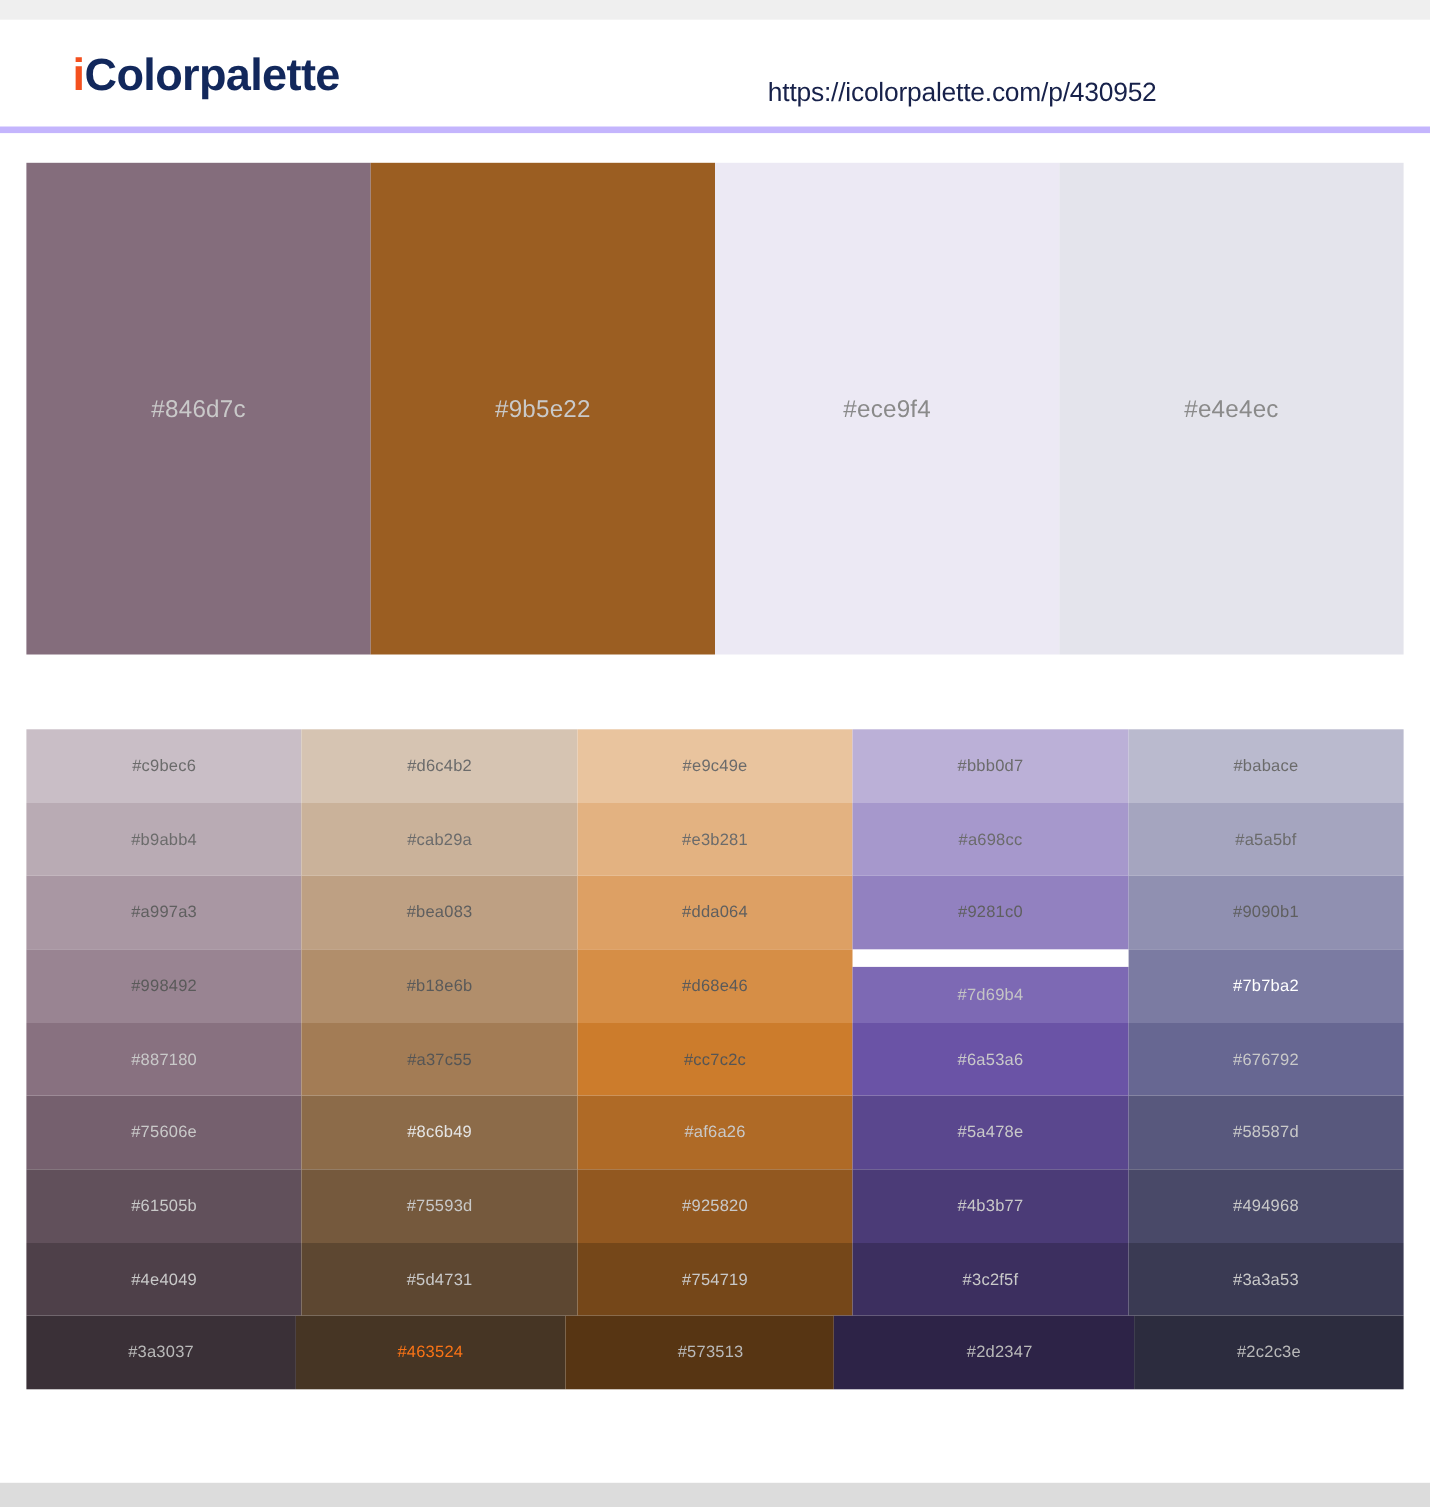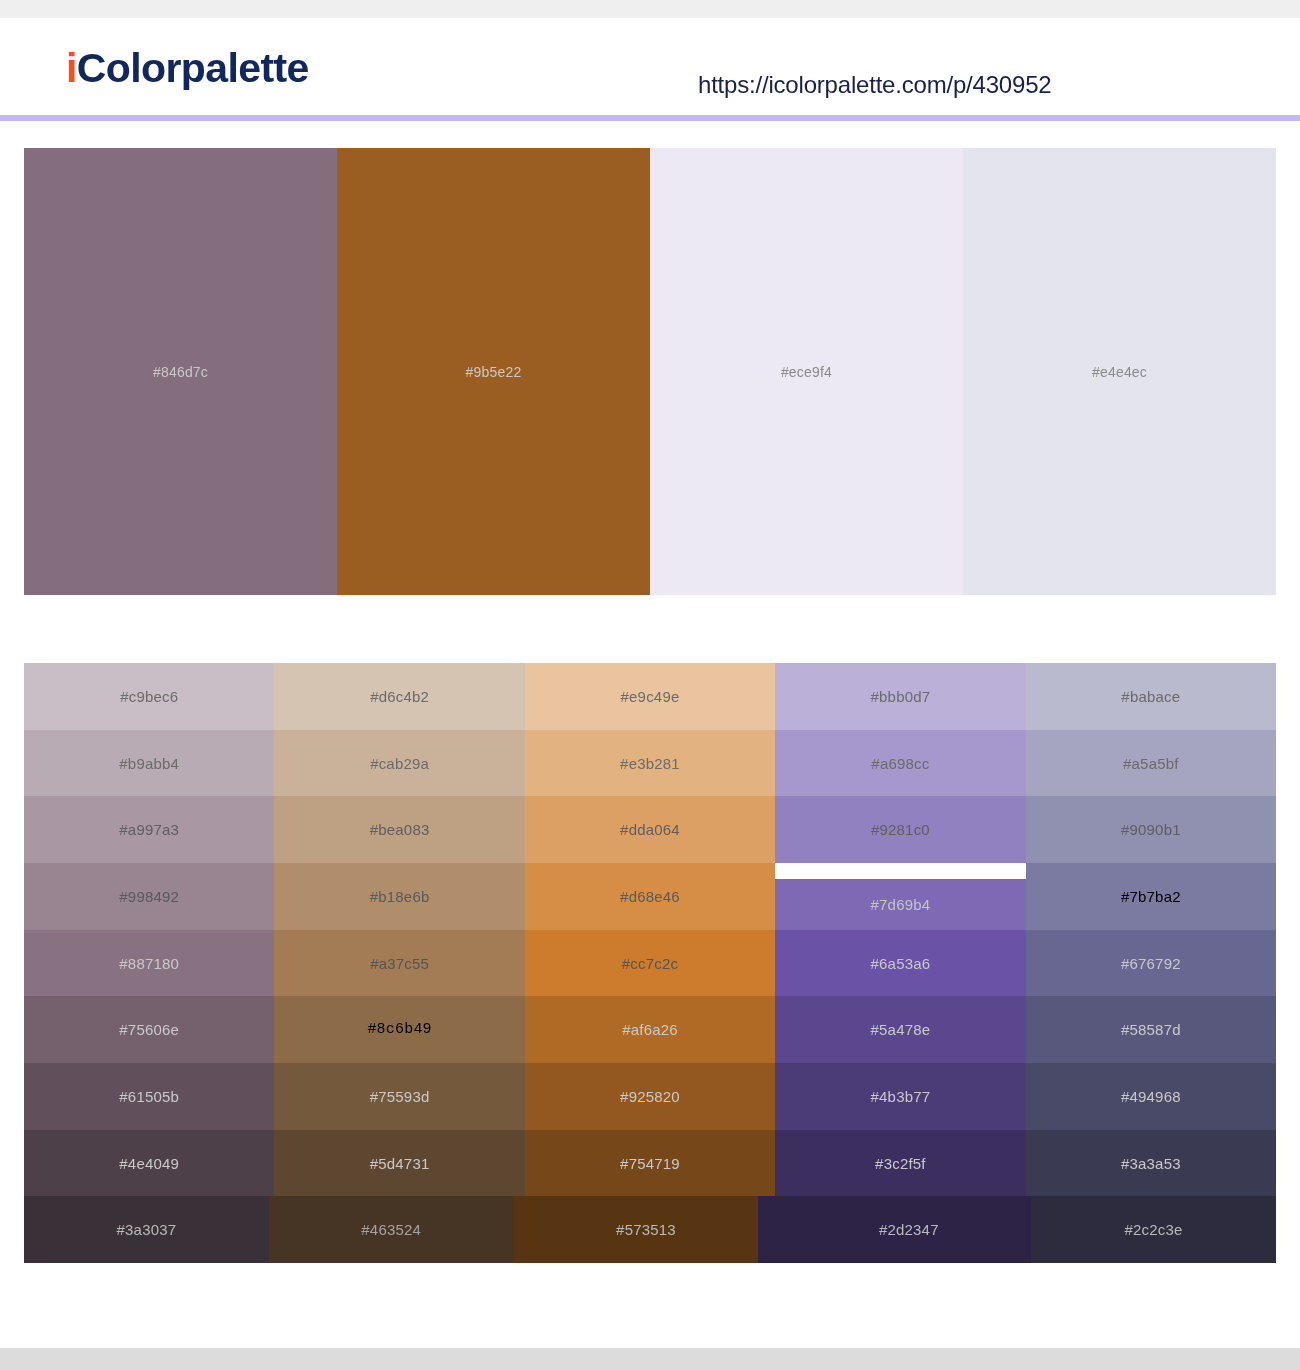--- a/index.html
+++ b/index.html
@@ -66,21 +66,21 @@
     top: 148px;
     width: 1252px;
     height: 447px;
     display: flex;
   }
   .palette-swatch {
     flex: 1 1 0;
     display: flex;
     align-items: center;
     justify-content: center;
-    font-size: 14px;
+    font-size: 22px;
     letter-spacing: 0.2px;
   }
 
   
   .shades-grid {
     position: absolute;
     left: 24px;
     top: 663px;
     width: 1252px;
     height: 600px;
@@ -196,21 +196,21 @@
       <div class="shade-cell" style="background: rgb(177, 142, 107);">
         <span style="color: rgb(90, 90, 90);">#b18e6b</span>
       </div>
       <div class="shade-cell" style="background: rgb(214, 142, 70);">
         <span style="color: rgb(90, 90, 90);">#d68e46</span>
       </div>
       <div class="shade-cell" style="background: rgb(125, 105, 180); margin-top: 16px;">
         <span style="color: rgb(197, 197, 197);">#7d69b4</span>
       </div>
       <div class="shade-cell" style="background: rgb(123, 123, 162);">
-        <span style="color: #000000;">#7b7ba2</span>
+        <span style="color: #ffffff;">#7b7ba2</span>
       </div>
     </div>
     <div class="shades-row">
       <div class="shade-cell" style="background: rgb(136, 113, 128);">
         <span style="color: rgb(201, 201, 201);">#887180</span>
       </div>
       <div class="shade-cell" style="background: rgb(163, 124, 85);">
         <span style="color: rgb(85, 85, 85);">#a37c55</span>
       </div>
       <div class="shade-cell" style="background: rgb(204, 124, 44);">
@@ -221,21 +221,21 @@
       </div>
       <div class="shade-cell" style="background: rgb(103, 103, 146);">
         <span style="color: rgb(201, 201, 201);">#676792</span>
       </div>
     </div>
     <div class="shades-row">
       <div class="shade-cell" style="background: rgb(117, 96, 110);">
         <span style="color: rgb(201, 201, 201);">#75606e</span>
       </div>
       <div class="shade-cell" style="background: rgb(140, 107, 73);">
-        <span style="color: #000000; font-family: Liberation Mono, monospace;">#8c6b49</span>
+        <span style="color: #e5e5e5;">#8c6b49</span>
       </div>
       <div class="shade-cell" style="background: rgb(175, 106, 38);">
         <span style="color: rgb(201, 201, 201);">#af6a26</span>
       </div>
       <div class="shade-cell" style="background: rgb(90, 71, 142);">
         <span style="color: rgb(201, 201, 201);">#5a478e</span>
       </div>
       <div class="shade-cell" style="background: rgb(88, 88, 125);">
         <span style="color: rgb(201, 201, 201);">#58587d</span>
       </div>
@@ -272,21 +272,21 @@
       </div>
       <div class="shade-cell" style="background: rgb(58, 58, 83);">
         <span style="color: rgb(201, 201, 201);">#3a3a53</span>
       </div>
     </div>
     <div class="shades-row">
       <div class="shade-cell" style="background: rgb(58, 48, 55);">
         <span style="color: rgb(185, 185, 185);">#3a3037</span>
       </div>
       <div class="shade-cell" style="background: rgb(70, 53, 36);">
-        <span style="color: #a3a3a3;">#463524</span>
+        <span style="color: #f97316;">#463524</span>
       </div>
       <div class="shade-cell" style="background: rgb(87, 53, 19);">
         <span style="color: rgb(185, 185, 185); margin-left: 20px;">#573513</span>
       </div>
       <div class="shade-cell" style="background: rgb(45, 35, 71); padding-left: 28px;">
         <span style="color: rgb(185, 185, 185);">#2d2347</span>
       </div>
       <div class="shade-cell" style="background: rgb(44, 44, 62);">
         <span style="color: rgb(185, 185, 185);">#2c2c3e</span>
       </div>

